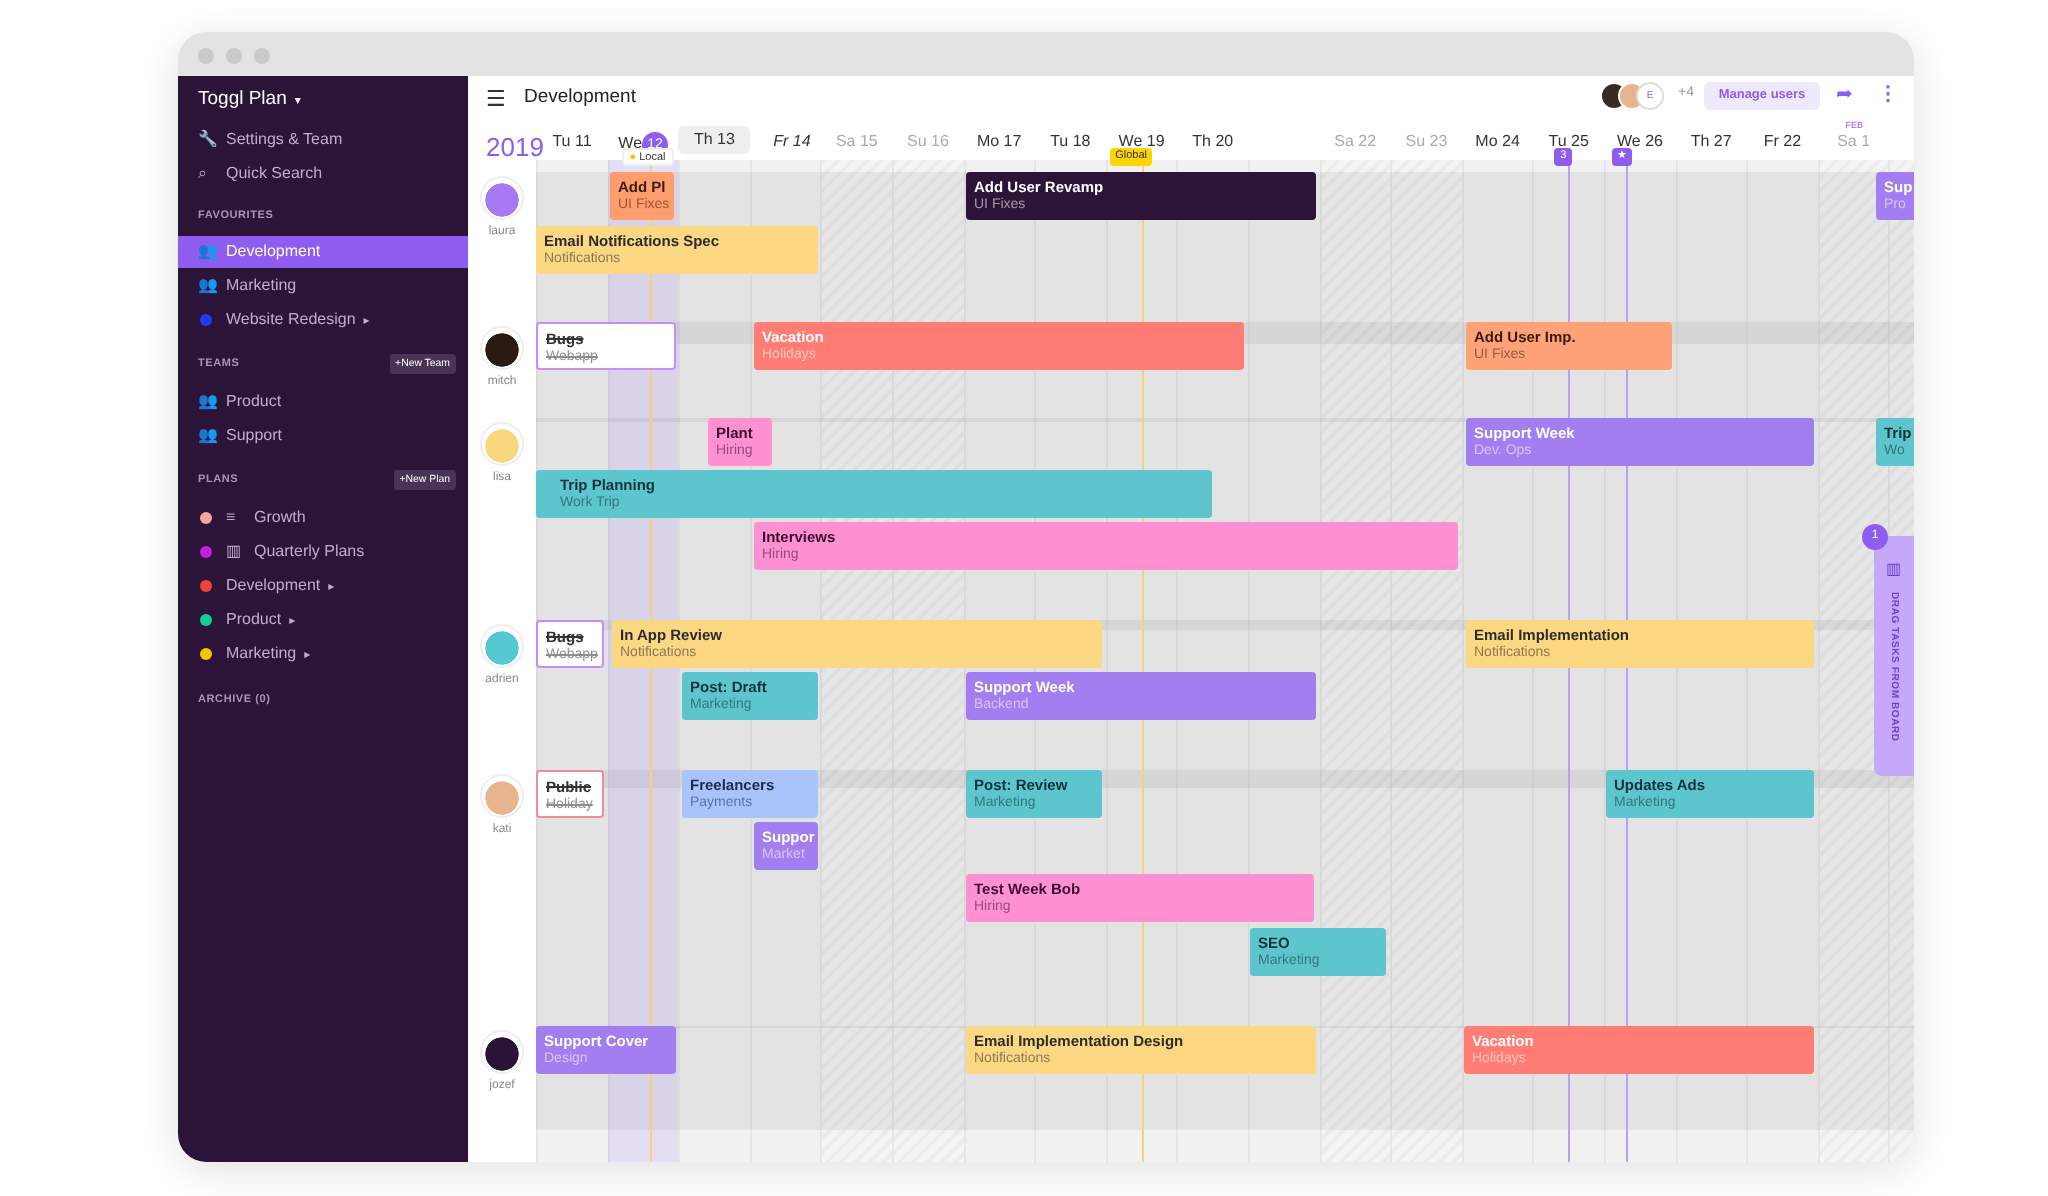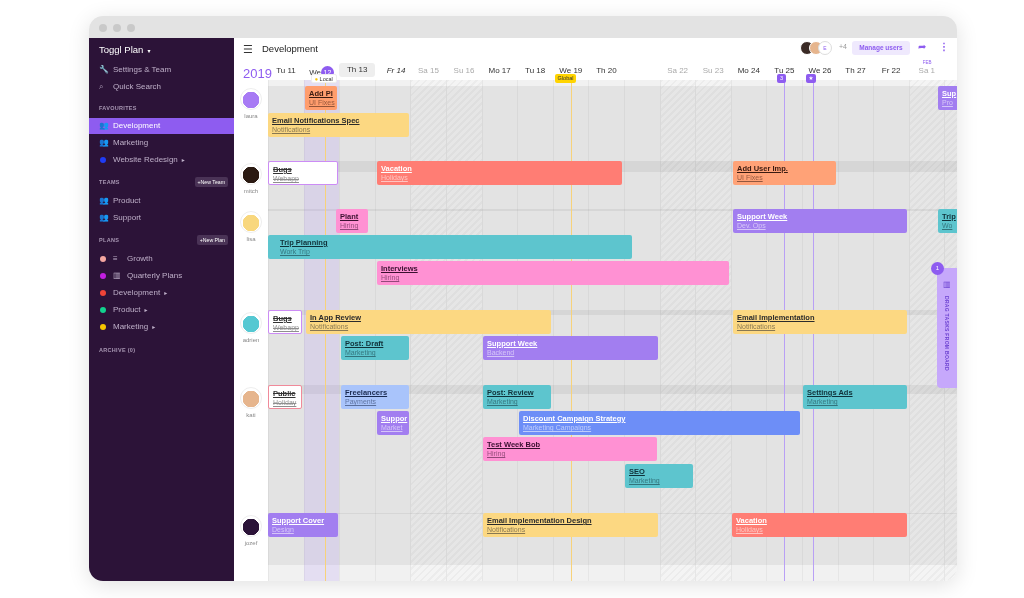--- a/index.html
+++ b/index.html
@@ -37,21 +37,21 @@
   .grid { position: absolute; left: 34px; top: 42px; width: 689px; height: 501px; background: #f1f1f1; overflow: hidden; }
   .col { position: absolute; top: 0; height: 100%; border-left: 1px solid #e6e6e6; }
   .col.weekend { background: repeating-linear-gradient(135deg, #ececec 0 2px, #f4f4f4 2px 5px); }
   .rowband { position: absolute; left: 0; width: 100%; background: rgba(0,0,0,0.055); }
   .users { position: absolute; left: 0; top: 42px; width: 34px; height: 501px; background: #fff; }
   .user { position: absolute; left: 0; width: 34px; text-align: center; }
   .user-av { width: 22px; height: 22px; border-radius: 50%; margin: 0 auto; border: 1px solid #eee; }
   .user-name { font-size: 6px; color: #888; margin-top: 3px; }
   .local-col { position: absolute; top: 0; height: 100%; background: rgba(170,140,250,0.18); }
   .vline { position: absolute; top: 0; height: 100%; width: 1px; }
-  .task { position: absolute; height: 24px; padding: 3px 4px; border-radius: 2px; overflow: hidden; white-space: nowrap; text-decoration: underline; }
+  .task { position: absolute; height: 24px; padding: 3px 4px; border-radius: 2px; overflow: hidden; white-space: nowrap; }
   .task .t { font-size: 7.5px; font-weight: bold; line-height: 9px; }
   .task .s { font-size: 7px; line-height: 10px; opacity: 0.55; }
   .task.outline { background: #fff; }
   .task.outline .t, .task.outline .s { text-decoration: line-through; }
   .marker { position: absolute; height: 9px; padding: 0 3px; line-height: 9px; font-size: 5.5px; border-radius: 2px; }
   .drag-tab { position: absolute; left: 703px; top: 230px; width: 20px; height: 120px; background: #c6a8fb; border-radius: 4px 0 0 4px; }
   .drag-text { position: absolute; left: 7px; top: 28px; writing-mode: vertical-rl; font-size: 5px; font-weight: bold; color: #6a3fd0; letter-spacing: 0.3px; }
   .drag-badge { position: absolute; left: 697px; top: 224px; width: 13px; height: 13px; border-radius: 50%; background: #8e5cf0; color: #fff; font-size: 6px; line-height: 13px; text-align: center; }
 </style>
 </head>
@@ -188,53 +188,57 @@
         <div class="rowband" style="top: 433px; height: 52px;"></div>
         <div class="local-col" style="left: 35.6px; width: 35.6px;"></div>
         <div class="vline" style="left: 56.96px; background: rgb(247, 210, 122);"></div>
         <div class="vline" style="left: 302.6px; background: rgb(247, 210, 122);"></div>
         <div class="vline" style="left: 516.2px; background: rgb(185, 160, 245);"></div>
         <div class="vline" style="left: 544.68px; background: rgb(185, 160, 245);"></div>
         <div class="task" style="left: 37px; top: 6px; width: 32px; background: rgb(255, 157, 109); color: rgb(58, 26, 16);">
           <div class="t">Add Pl</div>
           <div class="s">UI Fixes</div>
         </div>
+        <div class="task" style="left: 215px; top: 6px; width: 175px; background: rgb(44, 19, 56); color: rgb(255, 255, 255);">
+          <div class="t">Add User Revamp</div>
+          <div class="s">UI Fixes</div>
+        </div>
         <div class="task" style="left: 670px; top: 6px; width: 22px; background: rgb(162, 126, 240); color: rgb(255, 255, 255);">
           <div class="t">Sup</div>
           <div class="s">Pro</div>
         </div>
         <div class="task" style="left: 0px; top: 33px; width: 141px; background: rgb(252, 216, 130); color: rgb(43, 43, 43);">
           <div class="t">Email Notifications Spec</div>
           <div class="s">Notifications</div>
         </div>
         <div class="task outline" style="left: 0px; top: 81px; width: 70px; background: rgb(255, 255, 255); color: rgb(51, 51, 51); border: 1.5px solid rgb(204, 140, 245);">
           <div class="t">Bugs</div>
           <div class="s">Webapp</div>
         </div>
         <div class="task" style="left: 109px; top: 81px; width: 245px; background: rgb(255, 125, 116); color: rgb(255, 255, 255);">
           <div class="t">Vacation</div>
           <div class="s">Holidays</div>
         </div>
         <div class="task" style="left: 465px; top: 81px; width: 103px; background: rgb(255, 162, 119); color: rgb(58, 26, 16);">
           <div class="t">Add User Imp.</div>
           <div class="s">UI Fixes</div>
         </div>
-        <div class="task" style="left: 68px; top: 129px; width: 32px; background: rgb(255, 145, 211); color: rgb(58, 16, 48);">
+        <div class="task" style="left: 86px; top: 129px; width: 32px; background: rgb(255, 145, 211); color: rgb(58, 16, 48);">
           <div class="t">Plant</div>
           <div class="s">Hiring</div>
         </div>
         <div class="task" style="left: 465px; top: 129px; width: 174px; background: rgb(162, 126, 240); color: rgb(255, 255, 255);">
           <div class="t">Support Week</div>
           <div class="s">Dev. Ops</div>
         </div>
         <div class="task" style="left: 670px; top: 129px; width: 22px; background: rgb(93, 197, 206); color: rgb(16, 50, 58);">
           <div class="t">Trip</div>
           <div class="s">Wo</div>
         </div>
-        <div class="task" style="left: 0px; top: 155px; width: 364px; background: rgb(93, 197, 206); color: rgb(16, 50, 58); padding-left: 12px;">
+        <div class="task" style="left: 0px; top: 155px; width: 338px; background: rgb(93, 197, 206); color: rgb(16, 50, 58); padding-left: 12px;">
           <div class="t">Trip Planning</div>
           <div class="s">Work Trip</div>
         </div>
         <div class="task" style="left: 109px; top: 181px; width: 352px; background: rgb(255, 145, 211); color: rgb(58, 16, 48);">
           <div class="t">Interviews</div>
           <div class="s">Hiring</div>
         </div>
         <div class="task outline" style="left: 0px; top: 230px; width: 34px; background: rgb(255, 255, 255); color: rgb(51, 51, 51); border: 1.5px solid rgb(204, 140, 245);">
           <div class="t">Bugs</div>
           <div class="s">Webapp</div>
@@ -261,30 +265,26 @@
         </div>
         <div class="task" style="left: 73px; top: 305px; width: 68px; background: rgb(169, 196, 251); color: rgb(26, 42, 80);">
           <div class="t">Freelancers</div>
           <div class="s">Payments</div>
         </div>
         <div class="task" style="left: 215px; top: 305px; width: 68px; background: rgb(93, 197, 206); color: rgb(16, 50, 58);">
           <div class="t">Post: Review</div>
           <div class="s">Marketing</div>
         </div>
         <div class="task" style="left: 535px; top: 305px; width: 104px; background: rgb(93, 197, 206); color: rgb(16, 50, 58);">
-          <div class="t">Settings Ads</div>
+          <div class="t">Updates Ads</div>
           <div class="s">Marketing</div>
         </div>
         <div class="task" style="left: 109px; top: 331px; width: 32px; background: rgb(162, 126, 240); color: rgb(255, 255, 255);">
           <div class="t">Suppor</div>
           <div class="s">Market</div>
-        </div>
-        <div class="task" style="left: 251px; top: 331px; width: 281px; background: rgb(109, 142, 247); color: rgb(255, 255, 255);">
-          <div class="t">Discount Campaign Strategy</div>
-          <div class="s">Marketing Campaigns</div>
         </div>
         <div class="task" style="left: 215px; top: 357px; width: 174px; background: rgb(255, 145, 211); color: rgb(58, 16, 48);">
           <div class="t">Test Week Bob</div>
           <div class="s">Hiring</div>
         </div>
         <div class="task" style="left: 357px; top: 384px; width: 68px; background: rgb(93, 197, 206); color: rgb(16, 50, 58);">
           <div class="t">SEO</div>
           <div class="s">Marketing</div>
         </div>
         <div class="task" style="left: 0px; top: 433px; width: 70px; background: rgb(162, 126, 240); color: rgb(255, 255, 255);">

